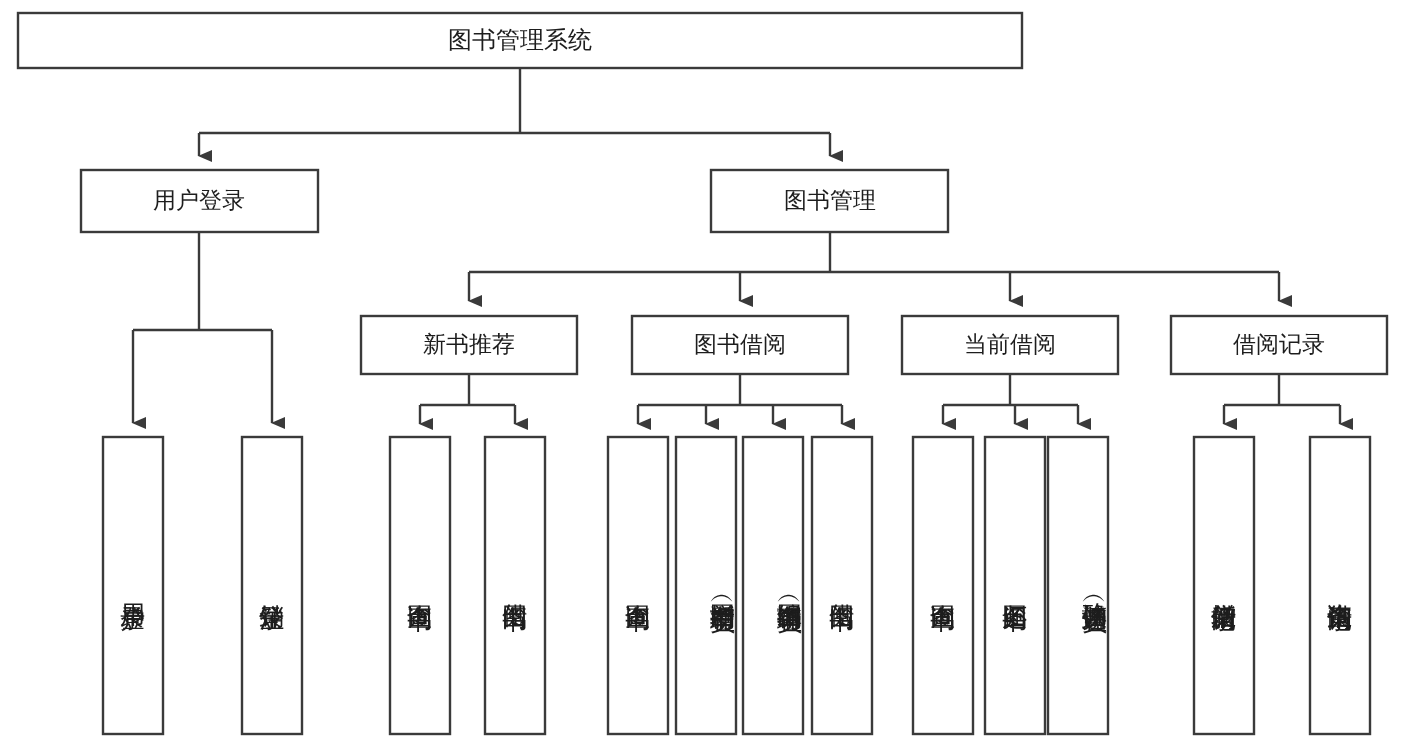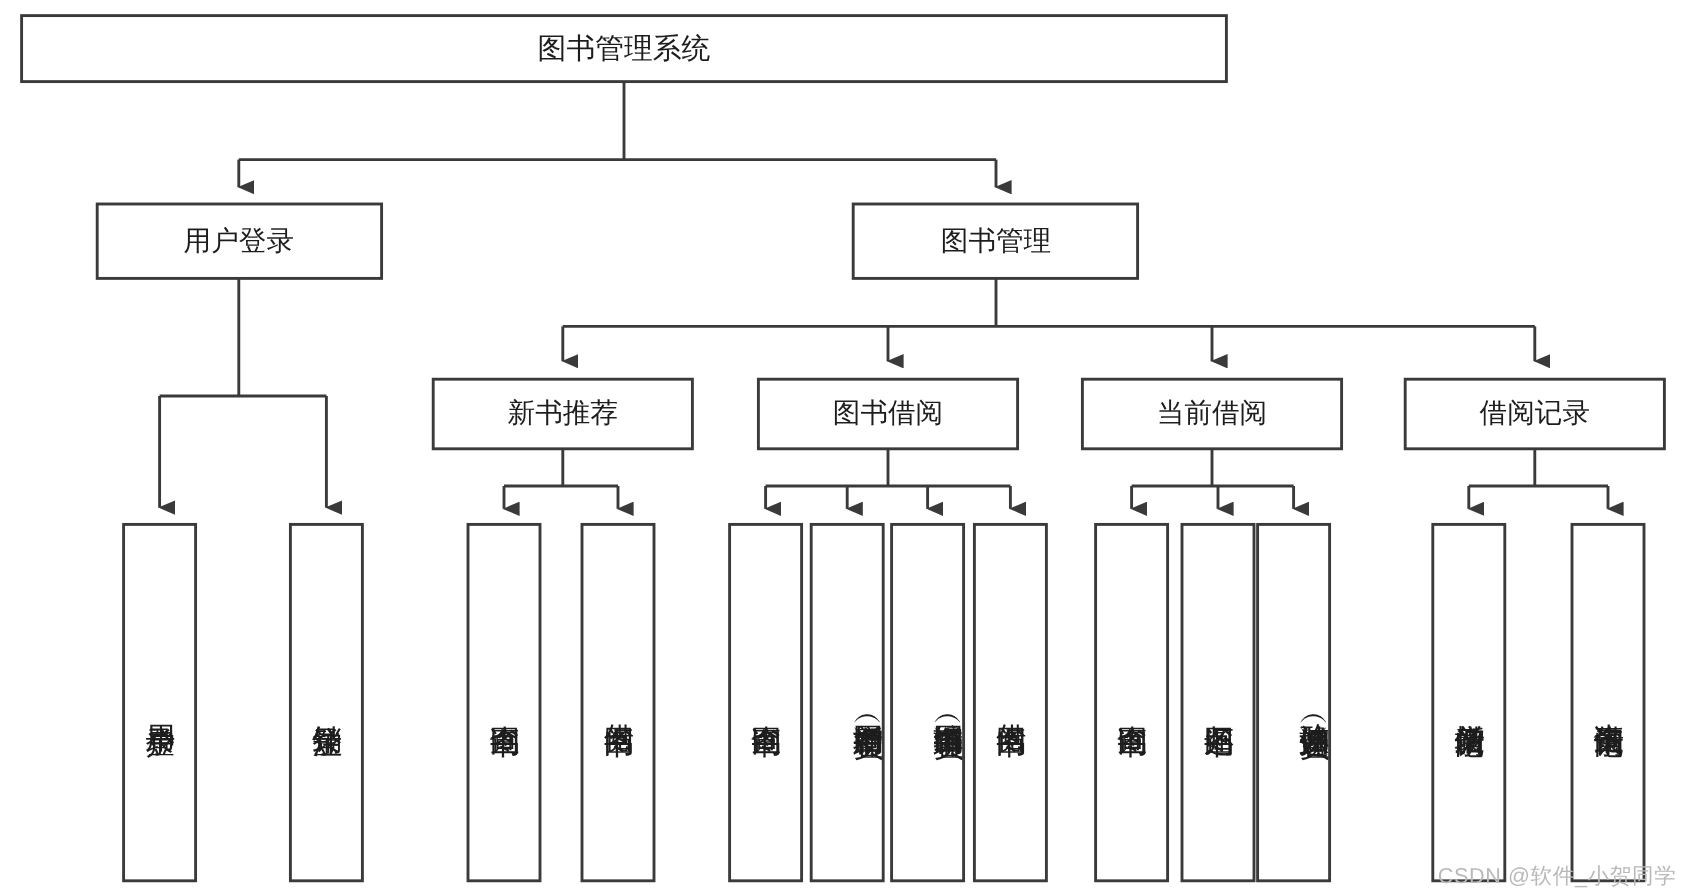--- a/index.html
+++ b/index.html
@@ -243,15 +243,14 @@
   <div class="leaf-label" style="left:743px; top:441px; width:60px; height:293px;">编辑图书（管理员）</div>
   <div class="leaf-label center-v" style="left:812px; top:437px; width:60px; height:297px;">借阅图书</div>
 
   <div class="leaf-label center-v" style="left:913px; top:437px; width:60px; height:297px;">查询图书</div>
   <div class="leaf-label center-v" style="left:985px; top:437px; width:60px; height:297px;">归还图书</div>
   <div class="leaf-label" style="left:1048px; top:441px; width:60px; height:293px;">确认归还（管理员）</div>
 
   <div class="leaf-label center-v" style="left:1194px; top:437px; width:60px; height:297px;">新增借阅记录</div>
   <div class="leaf-label center-v" style="left:1310px; top:437px; width:60px; height:297px;">查询借阅记录</div>
 
-  <div id="watermark">CSDN @软件_小贺同学</div>
 
 </div>
 
 </body></html>

